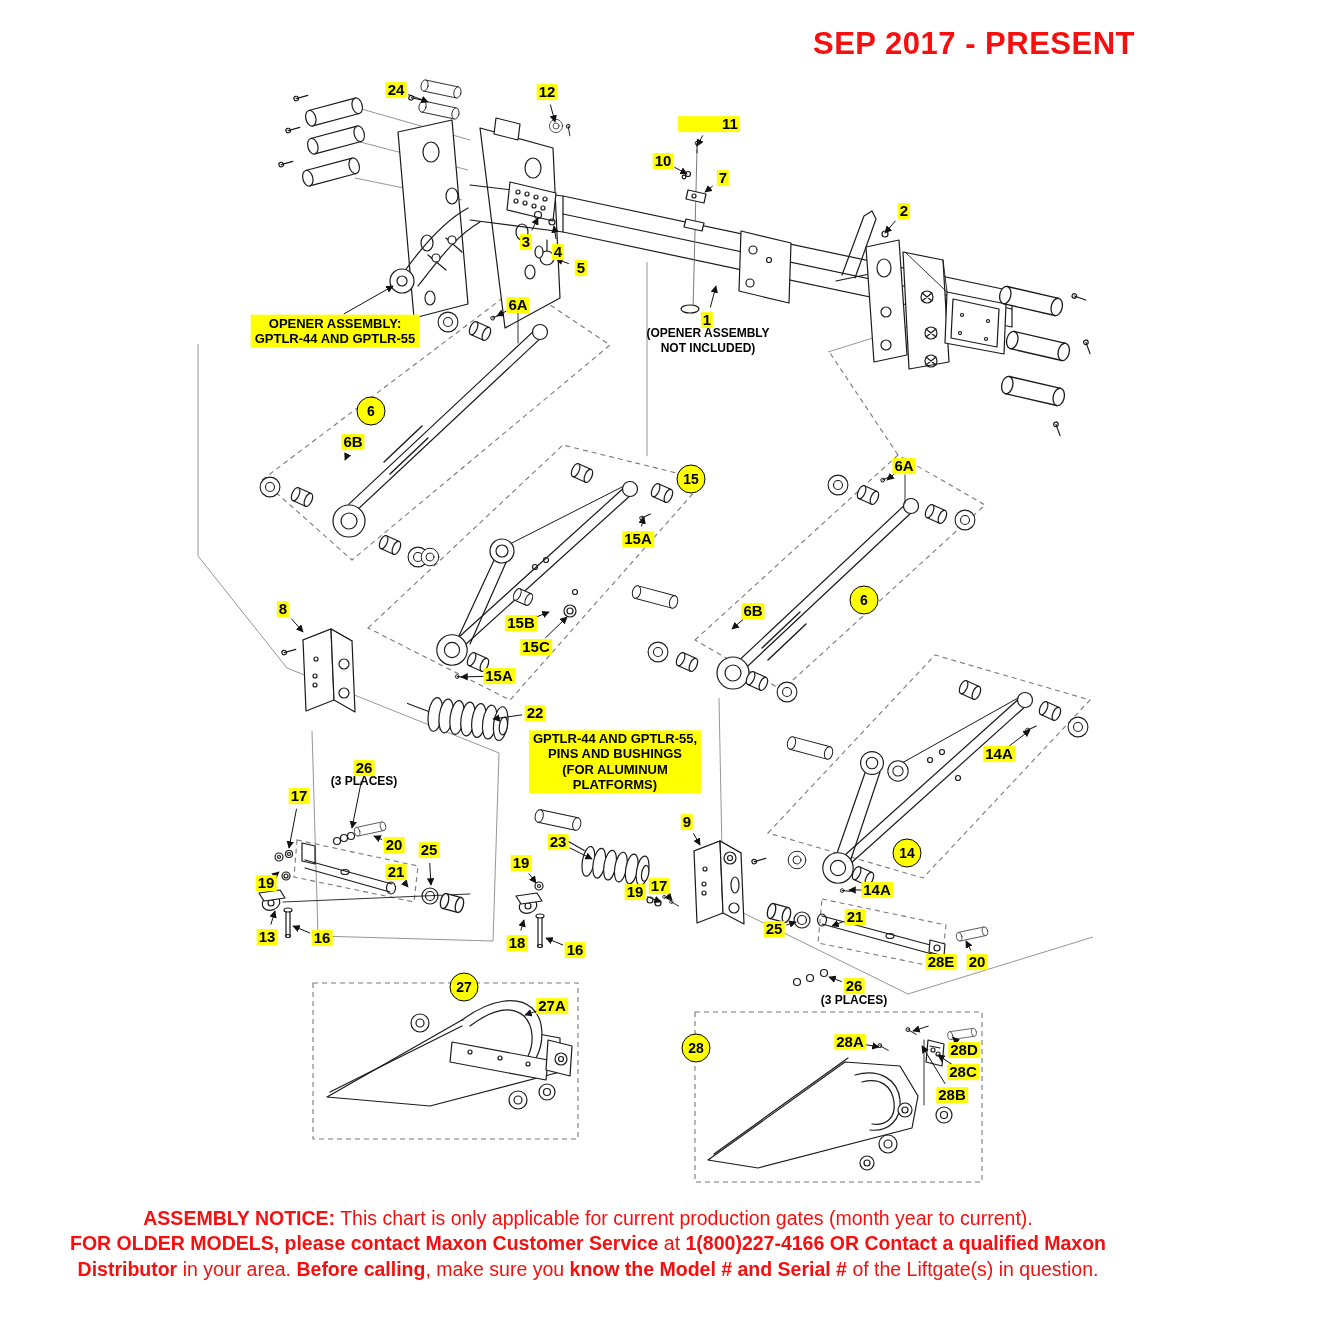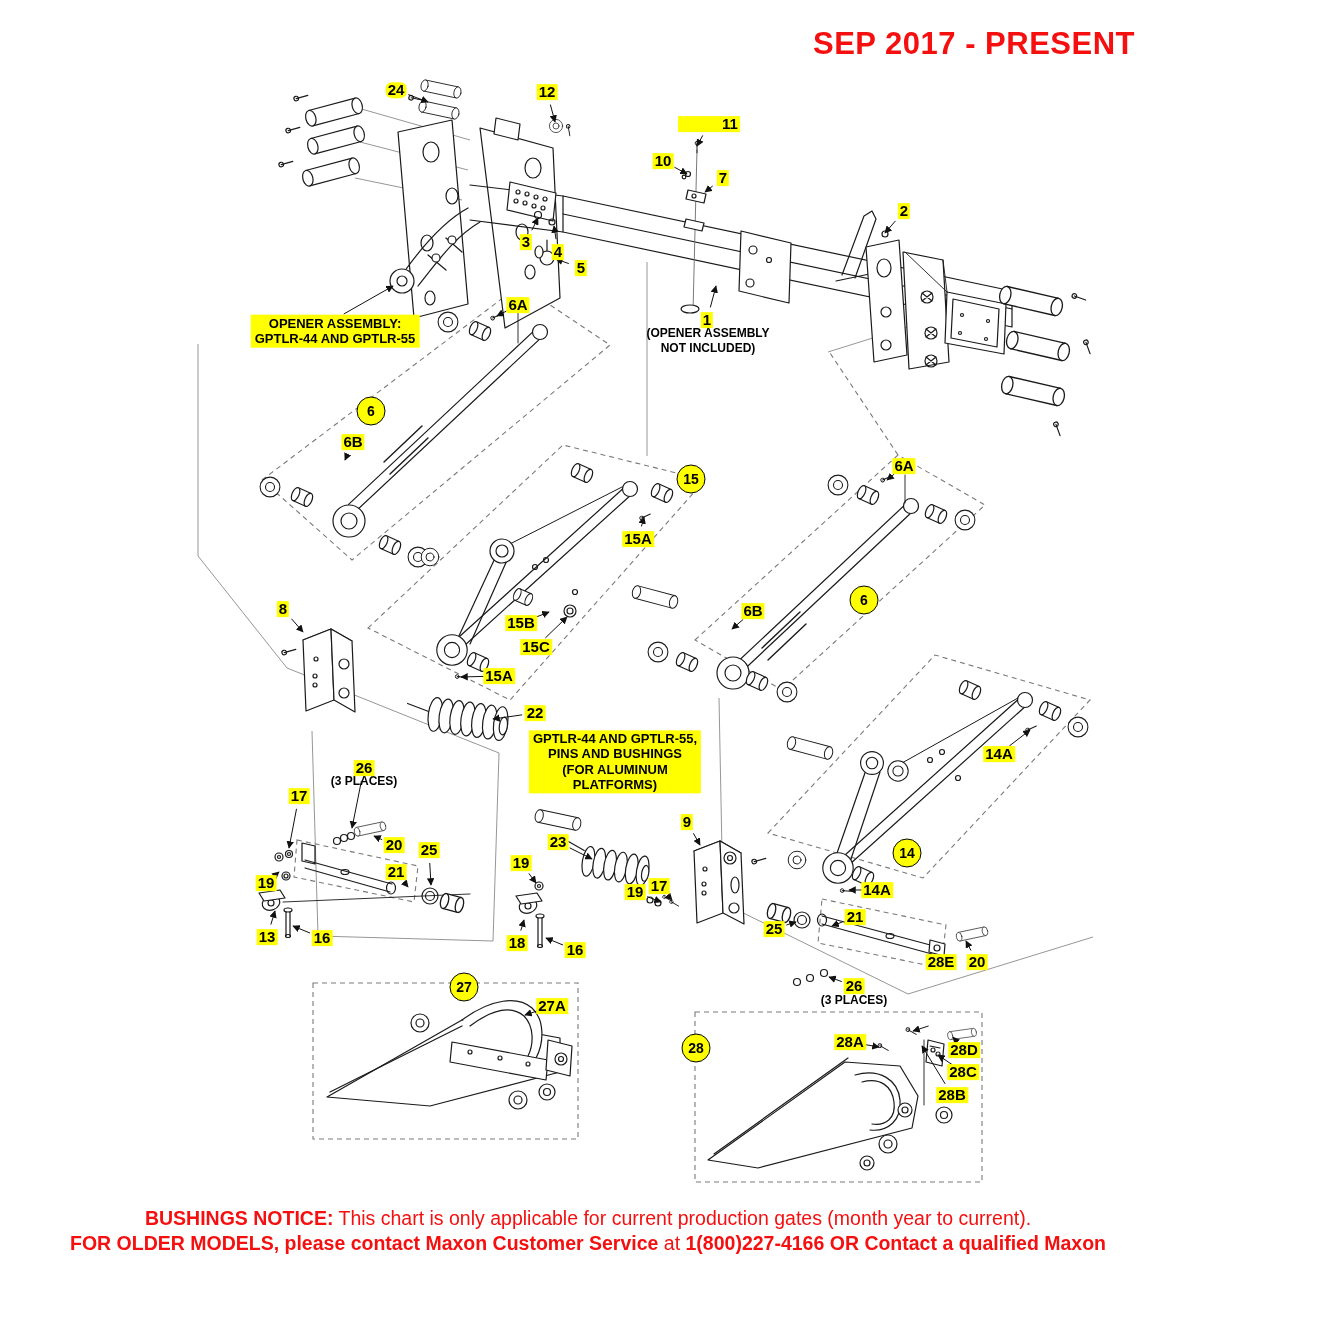--- a/index.html
+++ b/index.html
@@ -491,21 +491,21 @@
         <span class="lbl-line">NOT INCLUDED)</span>
       </div>
       <div class="plainnote" style="left: 364px; top: 781px;">
         <span class="lbl-line">(3 PLACES)</span>
       </div>
       <div class="plainnote" style="left: 854px; top: 1000px;">
         <span class="lbl-line">(3 PLACES)</span>
       </div>
     </div>
   <div id="callouts-layer">
-      <div class="co" style="left: 396px; top: 90px; border-radius: 6px;">24</div>
+      <div class="co" style="left: 396px; top: 90px;">24</div>
       <div class="co" style="left: 547px; top: 92px;">12</div>
       <div class="co" style="left: 709px; top: 124px; padding-left: 44px;">11</div>
       <div class="co" style="left: 663px; top: 161px;">10</div>
       <div class="co" style="left: 723px; top: 178px;">7</div>
       <div class="co" style="left: 904px; top: 211px;">2</div>
       <div class="co" style="left: 526px; top: 242px;">3</div>
       <div class="co" style="left: 558px; top: 252px;">4</div>
       <div class="co" style="left: 581px; top: 268px;">5</div>
       <div class="co" style="left: 707px; top: 320px;">1</div>
       <div class="co" style="left: 518px; top: 305px;">6A</div>
@@ -547,16 +547,17 @@
       <div class="co" style="left: 552px; top: 1006px;">27A</div>
       <div class="co circle" style="left: 696px; top: 1048px;">28</div>
       <div class="co" style="left: 850px; top: 1042px;">28A</div>
       <div class="co" style="left: 941px; top: 962px;">28E</div>
       <div class="co" style="left: 964px; top: 1050px;">28D</div>
       <div class="co" style="left: 963px; top: 1072px;">28C</div>
       <div class="co" style="left: 952px; top: 1095px;">28B</div>
     </div>
 
   <div class="notice" id="notice" style="color: rgb(245, 15, 15);">
-      <div><span class="b">BUSHINGS NOTICE:</span><span> This chart is only applicable for current production gates (month year to current).</span></div>
+      <div><span class="b">ASSEMBLY NOTICE:</span><span> This chart is only applicable for current production gates (month year to current).</span></div>
       <div><span class="b">FOR OLDER MODELS, please contact Maxon Customer Service</span><span> at </span><span class="b">1(800)227-4166 OR Contact a qualified Maxon</span></div>
+      <div><span class="b">Distributor</span><span> in your area. </span><span class="b">Before calling</span><span>, make sure you </span><span class="b">know the Model # and Serial #</span><span> of the Liftgate(s) in question.</span></div>
     </div>
 </div>
 
 </body></html>

